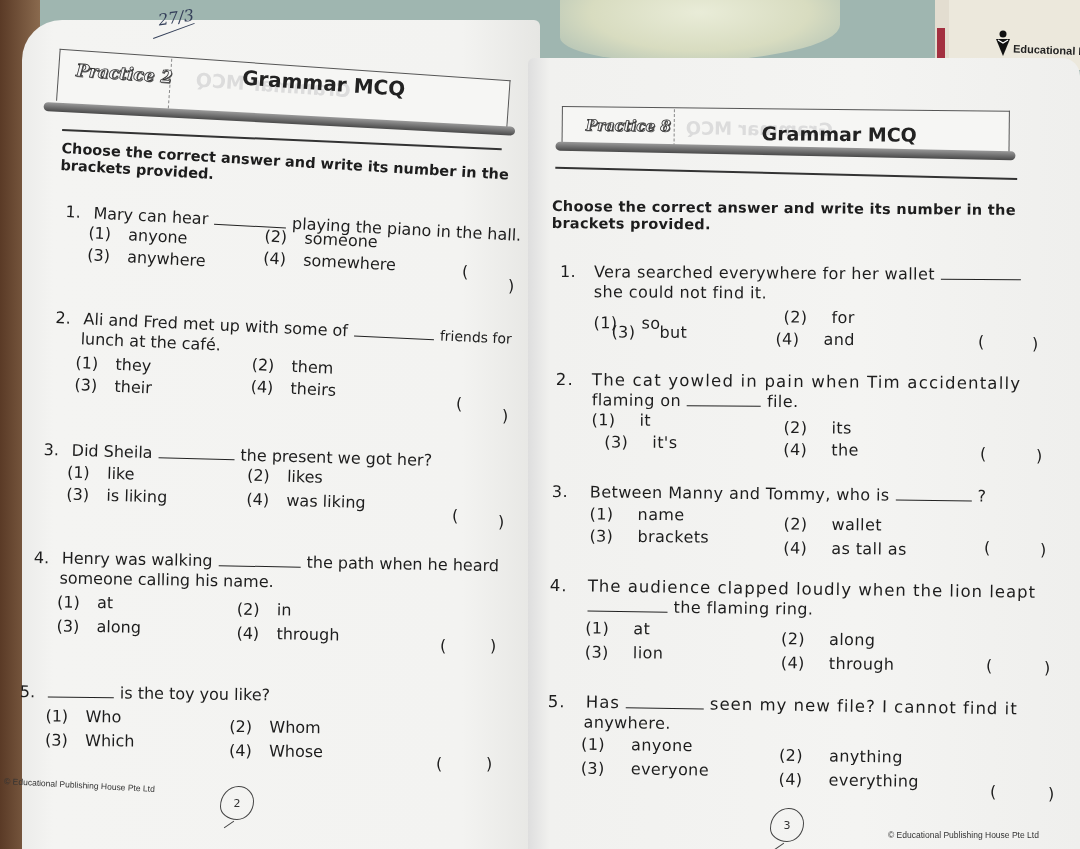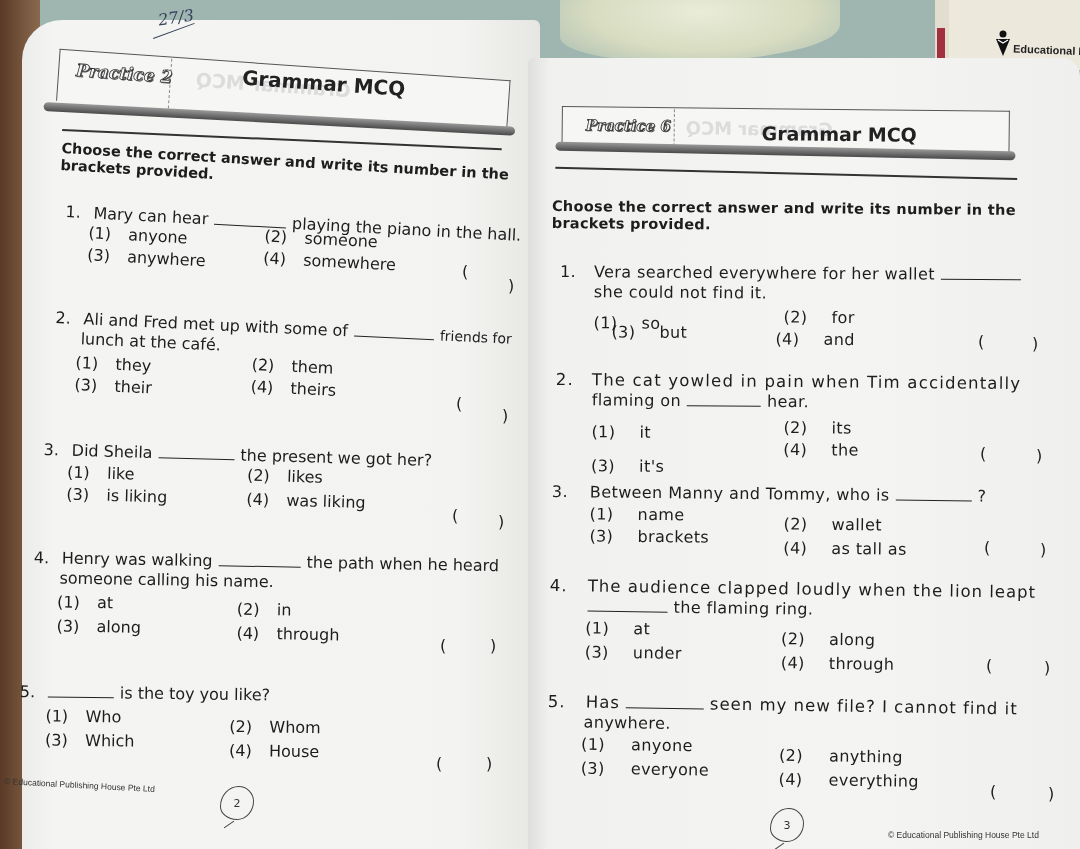--- a/index.html
+++ b/index.html
@@ -179,42 +179,42 @@
 </div>
 
 <div class="q left-q" style="left:20px;top:682px;width:480px;transform:rotate(0.8deg);transform-origin:0 0;">
   <div class="stem">
     <span class="num">5.</span><span class="blank" style="width:66px;margin-left:0;"></span><span>is the toy you like?</span>
   </div>
   <div class="opts" style="height:48px;">
     <div class="opt" style="left:26px;top:4px;"><span class="lbl">(1)</span><span>Who</span></div>
     <div class="opt" style="left:210px;top:12px;"><span class="lbl">(2)</span><span>Whom</span></div>
     <div class="opt" style="left:26px;top:28px;"><span class="lbl">(3)</span><span>Which</span></div>
-    <div class="opt" style="left:210px;top:36px;"><span class="lbl">(4)</span><span>House</span></div>
+    <div class="opt" style="left:210px;top:36px;"><span class="lbl">(4)</span><span>Whose</span></div>
   </div>
 </div>
 <div class="q left-q" style="left:436px;top:754px;">
   <span>(</span>
   <span style="position:absolute;left:50px;top:0;">)</span>
 </div>
 
 <div class="footer-copy" style="left:4px;top:780px;transform:rotate(3deg);">© Educational Publishing House Pte Ltd</div>
 <div class="leaf" style="left:220px;top:786px;">
   <span>2</span>
 </div>
 
 <div class="page page-right"></div>
 
 <div class="banner right-banner">
   <div class="board" style="width:448px;height:44px;left:6px;top:6px;"></div>
   <div class="divider" style="left:118px;height:42px;top:8px;"></div>
   <div class="pole" style="left:0;top:44px;width:460px;transform:rotate(0.6deg);"></div>
   <div class="ground" style="left:0;top:70px;width:462px;transform:rotate(0.8deg);"></div>
   <span class="ghost" style="left:130px;top:16px;font-size:18px;transform:scaleX(-1);">Grammar MCQ</span>
-  <span class="practice" style="left:30px;top:16px;font-size:15px;">Practice 6</span>
+  <span class="practice" style="left:30px;top:16px;font-size:15px;">Practice 8</span>
   <span class="title" style="left:206px;top:20px;font-size:19px;">Grammar MCQ</span>
 </div>
 
 <div class="instructions right-instr">Choose the correct answer and write its number in the brackets provided.</div>
 
 <div class="q right-q" style="left:560px;top:262px;width:490px;transform:rotate(0.4deg);transform-origin:0 0;">
   <div class="stem">
     <span class="num" style="width:34px;">1.</span><span>Vera searched everywhere for her wallet</span><span class="blank" style="width:80px;"></span>
   </div>
   <div class="stem" style="padding-left:34px;">she could not find it.</div>
@@ -228,26 +228,26 @@
 <div class="q right-q" style="left:978px;top:332px;">
   <span>(</span>
   <span style="position:absolute;left:54px;top:2px;">)</span>
 </div>
 
 <div class="q right-q" style="left:556px;top:370px;width:500px;transform:rotate(0.5deg);transform-origin:0 0;">
   <div class="stem" style="font-size:16.5px;letter-spacing:1.2px;">
     <span class="num" style="width:36px;">2.</span><span>The cat yowled in pain when Tim accidentally</span>
   </div>
   <div class="stem" style="padding-left:36px;">
-    <span>flaming on</span><span class="blank" style="width:74px;"></span><span>hear.</span>
-  </div>
-  <div class="opts" style="height:46px;">
-    <div class="opt" style="left:36px;top:12px;"><span class="lbl" style="width:48px;">(1)</span><span>it</span></div>
+    <span>flaming on</span><span class="blank" style="width:74px;"></span><span>file.</span>
+  </div>
+  <div class="opts" style="height:46px;">
+    <div class="opt" style="left:36px;top:0;"><span class="lbl" style="width:48px;">(1)</span><span>it</span></div>
     <div class="opt" style="left:228px;top:6px;"><span class="lbl" style="width:48px;">(2)</span><span>its</span></div>
-    <div class="opt" style="left:36px;top:22px;margin-top:24px;"><span class="lbl" style="width:48px;">(3)</span><span>it's</span></div>
+    <div class="opt" style="left:49px;top:22px;"><span class="lbl" style="width:48px;">(3)</span><span>it's</span></div>
     <div class="opt" style="left:228px;top:28px;"><span class="lbl" style="width:48px;">(4)</span><span>the</span></div>
   </div>
 </div>
 <div class="q right-q" style="left:980px;top:444px;">
   <span>(</span>
   <span style="position:absolute;left:56px;top:2px;">)</span>
 </div>
 
 <div class="q right-q" style="left:552px;top:482px;width:500px;transform:rotate(0.6deg);transform-origin:0 0;">
   <div class="stem">
@@ -268,21 +268,21 @@
 <div class="q right-q" style="left:550px;top:576px;width:510px;transform:rotate(0.8deg);transform-origin:0 0;">
   <div class="stem" style="font-size:16.5px;letter-spacing:1px;">
     <span class="num" style="width:38px;">4.</span><span>The audience clapped loudly when the lion leapt</span>
   </div>
   <div class="stem" style="padding-left:38px;">
     <span class="blank" style="width:80px;margin-left:0;"></span><span>the flaming ring.</span>
   </div>
   <div class="opts" style="height:46px;">
     <div class="opt" style="left:36px;top:2px;"><span class="lbl" style="width:48px;">(1)</span><span>at</span></div>
     <div class="opt" style="left:232px;top:10px;"><span class="lbl" style="width:48px;">(2)</span><span>along</span></div>
-    <div class="opt" style="left:36px;top:26px;"><span class="lbl" style="width:48px;">(3)</span><span>under</span></div>
+    <div class="opt" style="left:36px;top:26px;"><span class="lbl" style="width:48px;">(3)</span><span>lion</span></div>
     <div class="opt" style="left:232px;top:34px;"><span class="lbl" style="width:48px;">(4)</span><span>through</span></div>
   </div>
 </div>
 <div class="q right-q" style="left:986px;top:656px;">
   <span>(</span>
   <span style="position:absolute;left:58px;top:2px;">)</span>
 </div>
 
 <div class="q right-q" style="left:548px;top:692px;width:515px;transform:rotate(0.9deg);transform-origin:0 0;">
   <div class="stem" style="font-size:16.5px;letter-spacing:1px;">

